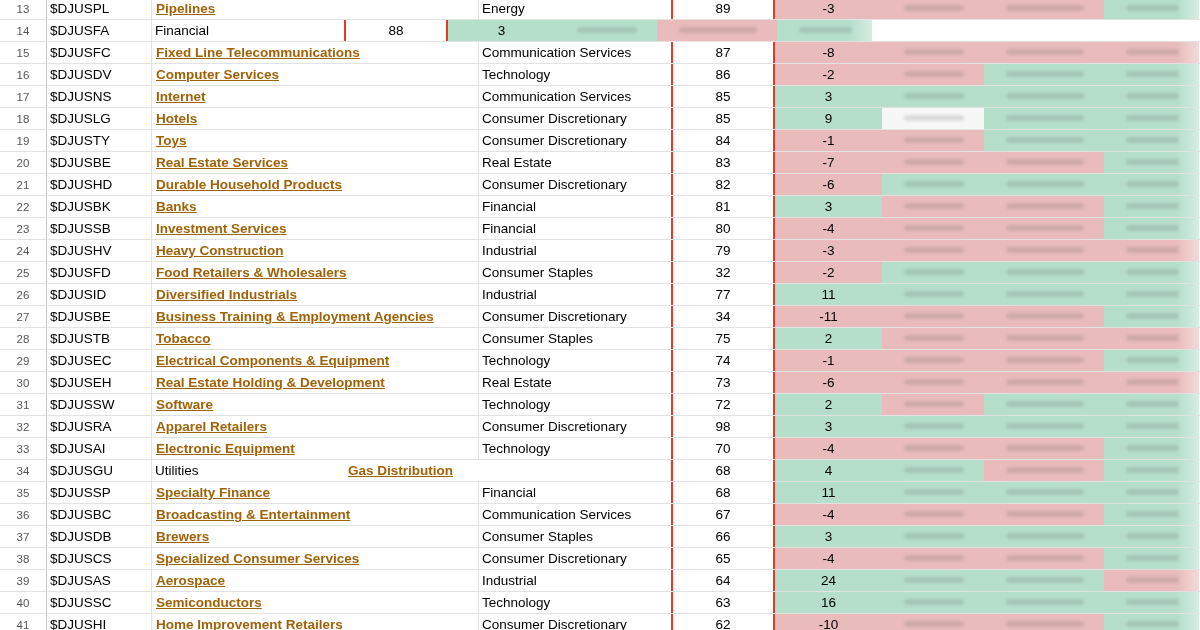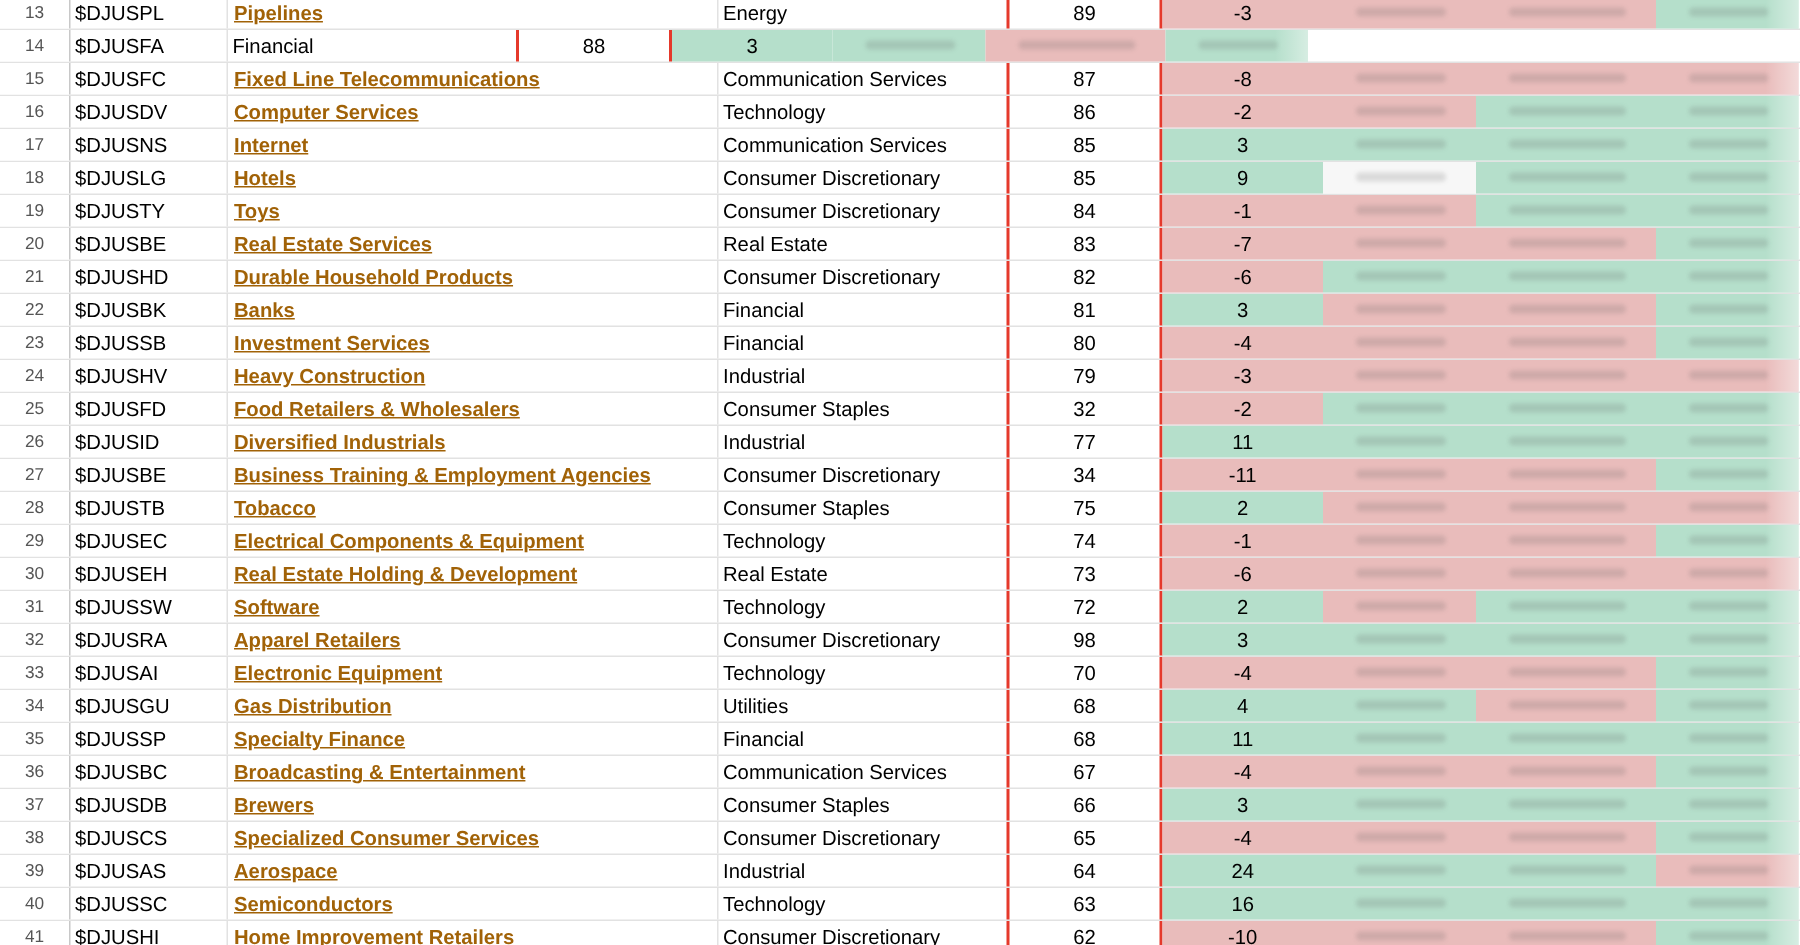--- a/index.html
+++ b/index.html
@@ -403,22 +403,22 @@
         <span class="blur-bar"></span>
       </div>
     <div class="c bl3 grn">
         <span class="blur-bar"></span>
         <span class="fade"></span>
       </div>
   </div>
     <div class="row">
     <div class="c rn">34</div>
     <div class="c tk">$DJUSGU</div>
+    <div class="c sc">Utilities</div>
     <div class="c nm"><a>Gas Distribution</a></div>
-    <div class="c sc">Utilities</div>
     <div class="c sv">68</div>
     <div class="c ch grn">4</div>
     <div class="c bl grn">
         <span class="blur-bar"></span>
       </div>
     <div class="c bl2 red">
         <span class="blur-bar"></span>
       </div>
     <div class="c bl3 grn">
         <span class="blur-bar"></span>

